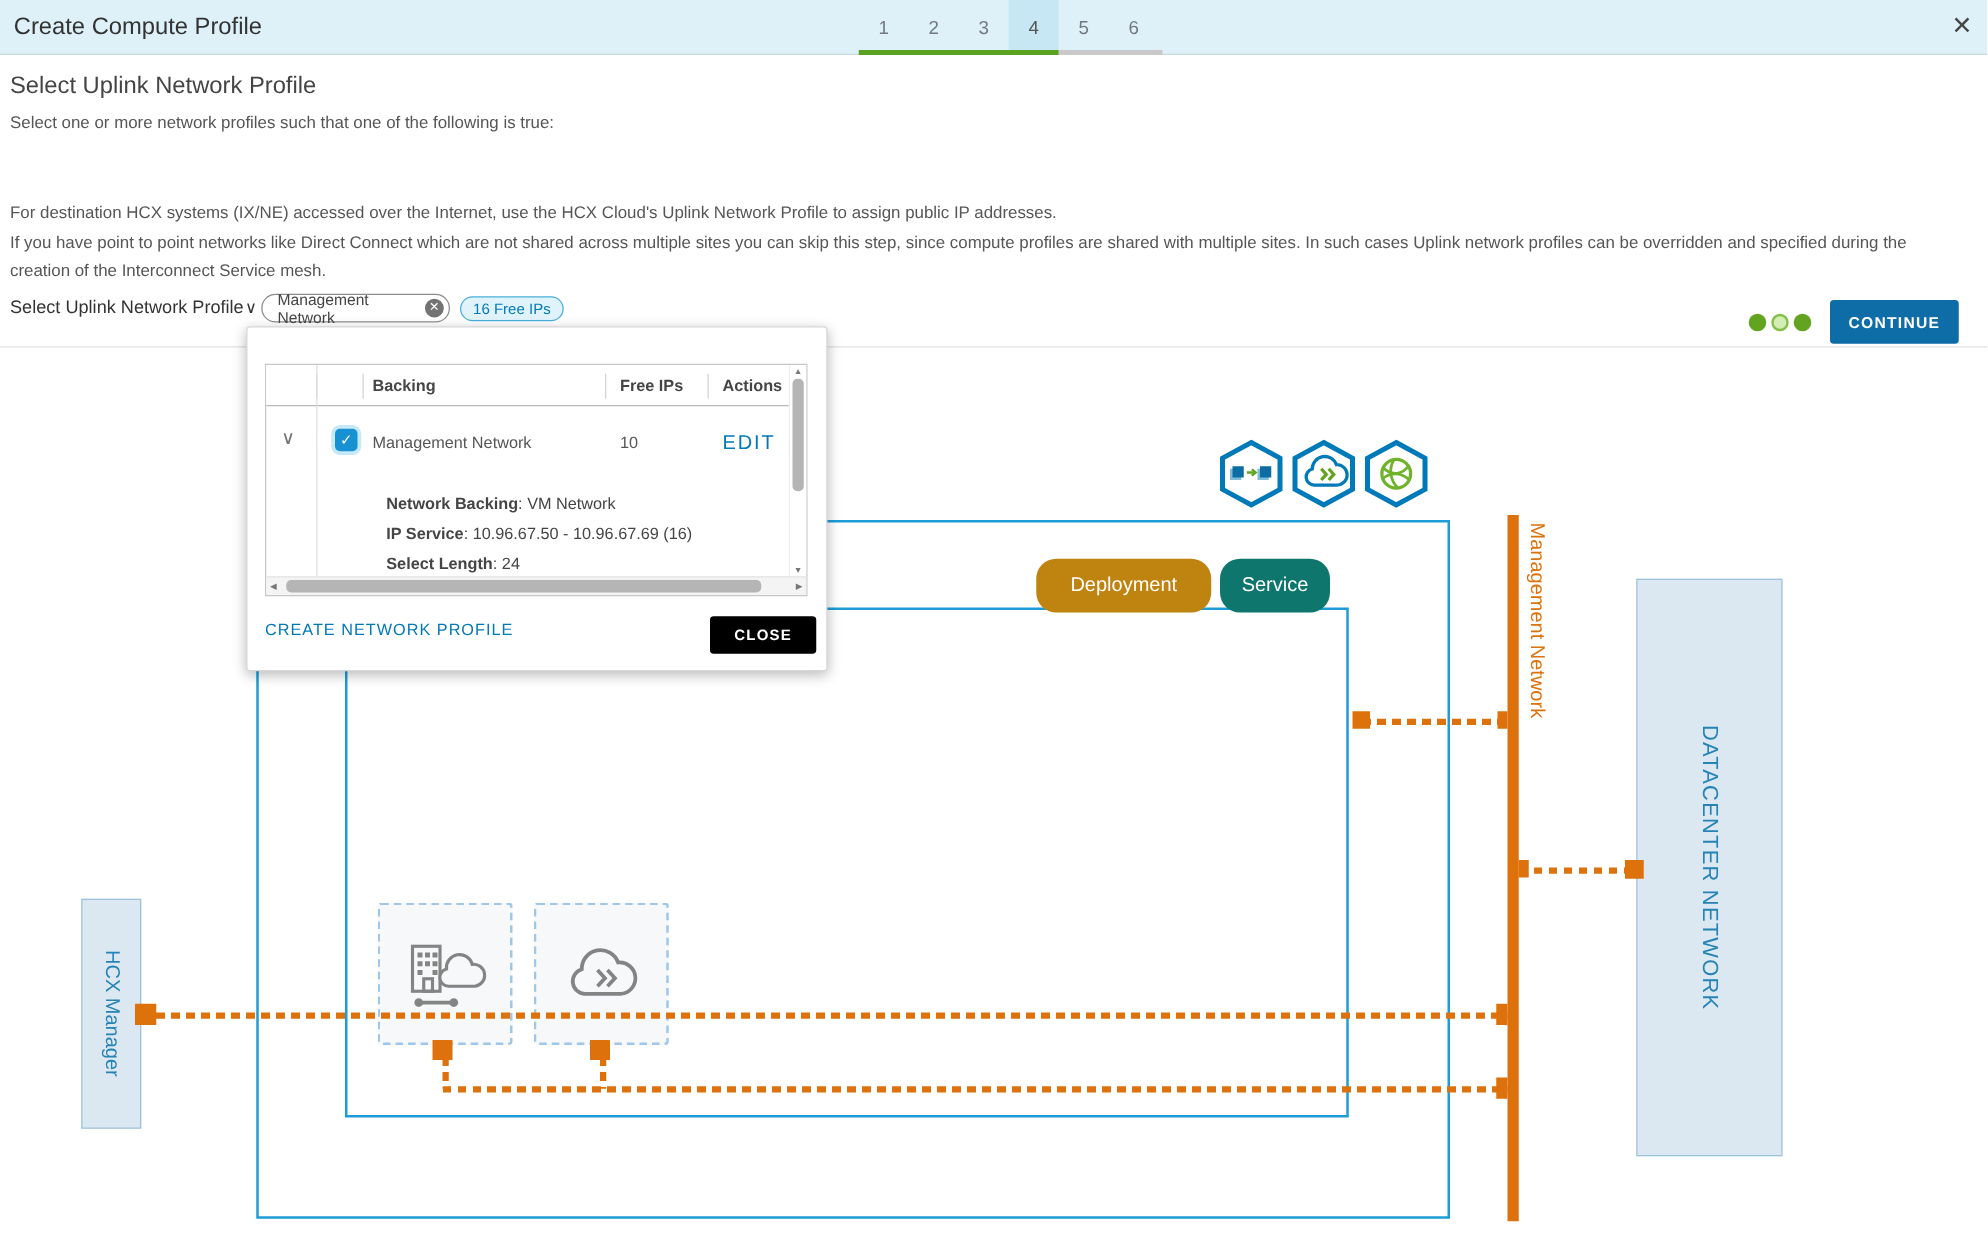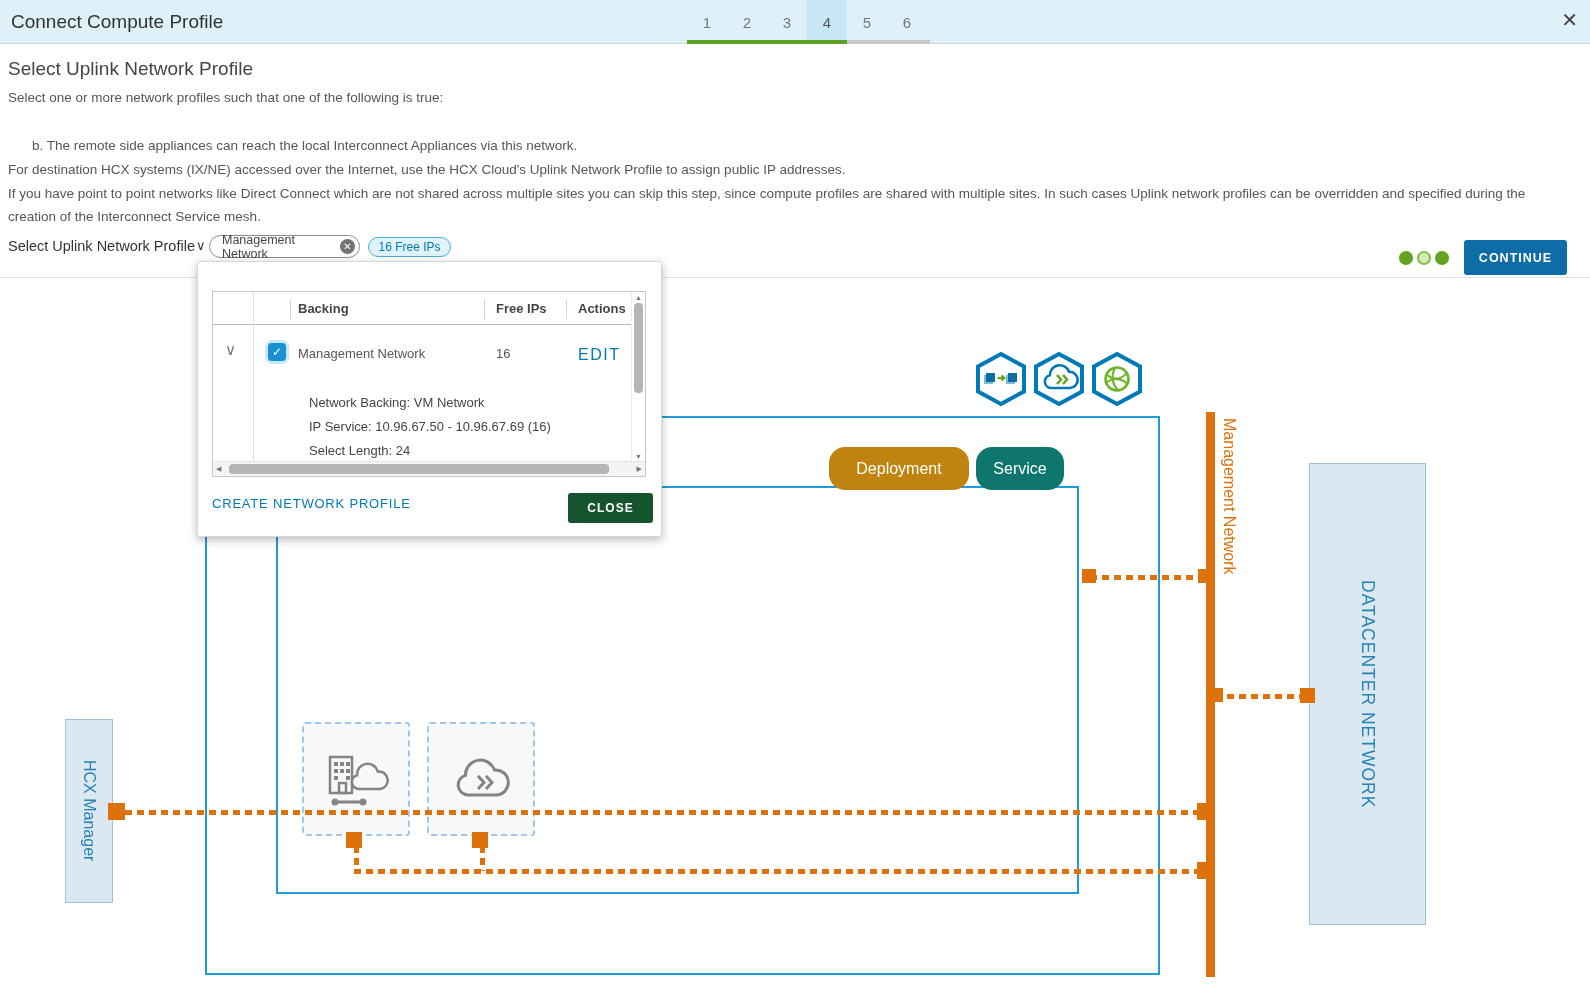--- a/index.html
+++ b/index.html
@@ -68,56 +68,55 @@
   .thead { position: absolute; left: 0; top: 0; width: 419px; height: 33px; border-bottom: 1px solid #b9b9b9; background: #fff; }
   .th { position: absolute; top: 9px; font-size: 13px; font-weight: 700; color: #454545; }
   .colsep { position: absolute; top: 7px; width: 1px; height: 20px; background: #d4d4d4; }
   .rowsep-full { position: absolute; left: 40px; top: 0; width: 1px; height: 183px; background: #e0e0e0; }
   .chev { position: absolute; left: 12px; top: 49px; font-size: 15px; color: #737373; }
   .cbox { position: absolute; left: 55px; top: 51px; width: 18px; height: 18px; background: #1791d1; border-radius: 4px;
           box-shadow: 0 0 0 3px #c7e8f6; color: #fff; font-size: 12px; line-height: 18px; text-align: center; }
   .cell { position: absolute; font-size: 13px; color: #565656; }
   .edit-link { position: absolute; font-size: 16px; color: #0079b8; letter-spacing: 1.5px; font-weight: 500; cursor: pointer; }
   .dline { position: absolute; left: 48px; font-size: 13px; color: #454545; white-space: nowrap; }
-  .dline b { font-weight: 400; padding-left: 48px; }
+  .dline b { font-weight: 700; padding-left: 48px; }
   
   .vsb { position: absolute; right: 0; top: 0; width: 14px; height: 170px; border-left: 1px solid #ededed; background: #fff; }
   .vsb .arr { position: absolute; left: 3px; font-size: 7px; color: #777; }
   .vsb-thumb { position: absolute; left: 2px; top: 11px; width: 9px; height: 90px; background: #b5b5b5; border-radius: 4px; }
   
   .hsb { position: absolute; left: 0; bottom: 0; width: 432px; height: 15px; background: #f4f4f4; border-top: 1px solid #e4e4e4; }
   .hsb .arr { position: absolute; top: 3px; font-size: 7px; color: #777; }
   .hsb-thumb { position: absolute; left: 16px; top: 2px; width: 380px; height: 10px; background: #b5b5b5; border-radius: 4px; }
   .create-link { position: absolute; left: 14px; top: 234px; font-size: 13px; color: #0079b8; font-weight: 500; letter-spacing: 0.8px; cursor: pointer; }
-  .btn-close { position: absolute; left: 370px; top: 231px; width: 85px; height: 30px; background: #14532d; border: none; border-radius: 3px;
+  .btn-close { position: absolute; left: 370px; top: 231px; width: 85px; height: 30px; background: #000000; border: none; border-radius: 3px;
                color: #fff; font-size: 12px; font-weight: 700; letter-spacing: 1px; font-family: "Liberation Sans", sans-serif; cursor: pointer; }
 </style>
 </head>
 <body>
 
 <div id="page">
 
   <div class="hdr">
-    <div class="hdr-title">Connect Compute Profile</div>
+    <div class="hdr-title">Create Compute Profile</div>
     <div class="steps">
       <div class="step">1</div>
       <div class="step">2</div>
       <div class="step">3</div>
       <div class="step active">4</div>
       <div class="step">5</div>
       <div class="step">6</div>
     </div>
     <div class="prog-green"></div>
     <div class="prog-gray"></div>
     <div class="hdr-close">✕</div>
   </div>
 
   <div class="h2">Select Uplink Network Profile</div>
   <div class="tline noind" style="top:90px">Select one or more network profiles such that one of the following is true:</div>
-  <div class="tline ind" style="top:138px">b. The remote side appliances can reach the local Interconnect Appliances via this network.</div>
   <div class="tline noind" style="top:162px">For destination HCX systems (IX/NE) accessed over the Internet, use the HCX Cloud's Uplink Network Profile to assign public IP addresses.</div>
   <div class="tline noind" style="top:186px">If you have point to point networks like Direct Connect which are not shared across multiple sites you can skip this step, since compute profiles are shared with multiple sites. In such cases Uplink network profiles can be overridden and specified during the</div>
   <div class="tline noind" style="top:209px">creation of the Interconnect Service mesh.</div>
 
   <div class="sel-label">Select Uplink Network Profile</div>
   <div class="sel-caret">∨</div>
   <div class="chip">
     <span class="chip-txt">Management Network</span>
     <span class="chip-x">✕</span>
   </div>
@@ -222,21 +221,21 @@
         <span class="th" style="left:365px">Actions</span>
         <span class="colsep" style="left:40px"></span>
         <span class="colsep" style="left:77px"></span>
         <span class="colsep" style="left:271px"></span>
         <span class="colsep" style="left:353px"></span>
       </div>
       <div class="rowsep-full"></div>
       <span class="chev">∨</span>
       <span class="cbox">✓</span>
       <span class="cell" style="left:85px; top:54px">Management Network</span>
-      <span class="cell" style="left:283px; top:54px">16</span>
+      <span class="cell" style="left:283px; top:54px">10</span>
       <span class="edit-link" style="left:365px; top:54px">EDIT</span>
       <div class="dline" style="top:103px">
         <b>Network Backing</b><span>: VM Network</span>
       </div>
       <div class="dline" style="top:127px">
         <b>IP Service</b><span>: 10.96.67.50 - 10.96.67.69 (16)</span>
       </div>
       <div class="dline" style="top:151px">
         <b>Select Length</b><span>: 24</span>
       </div>

